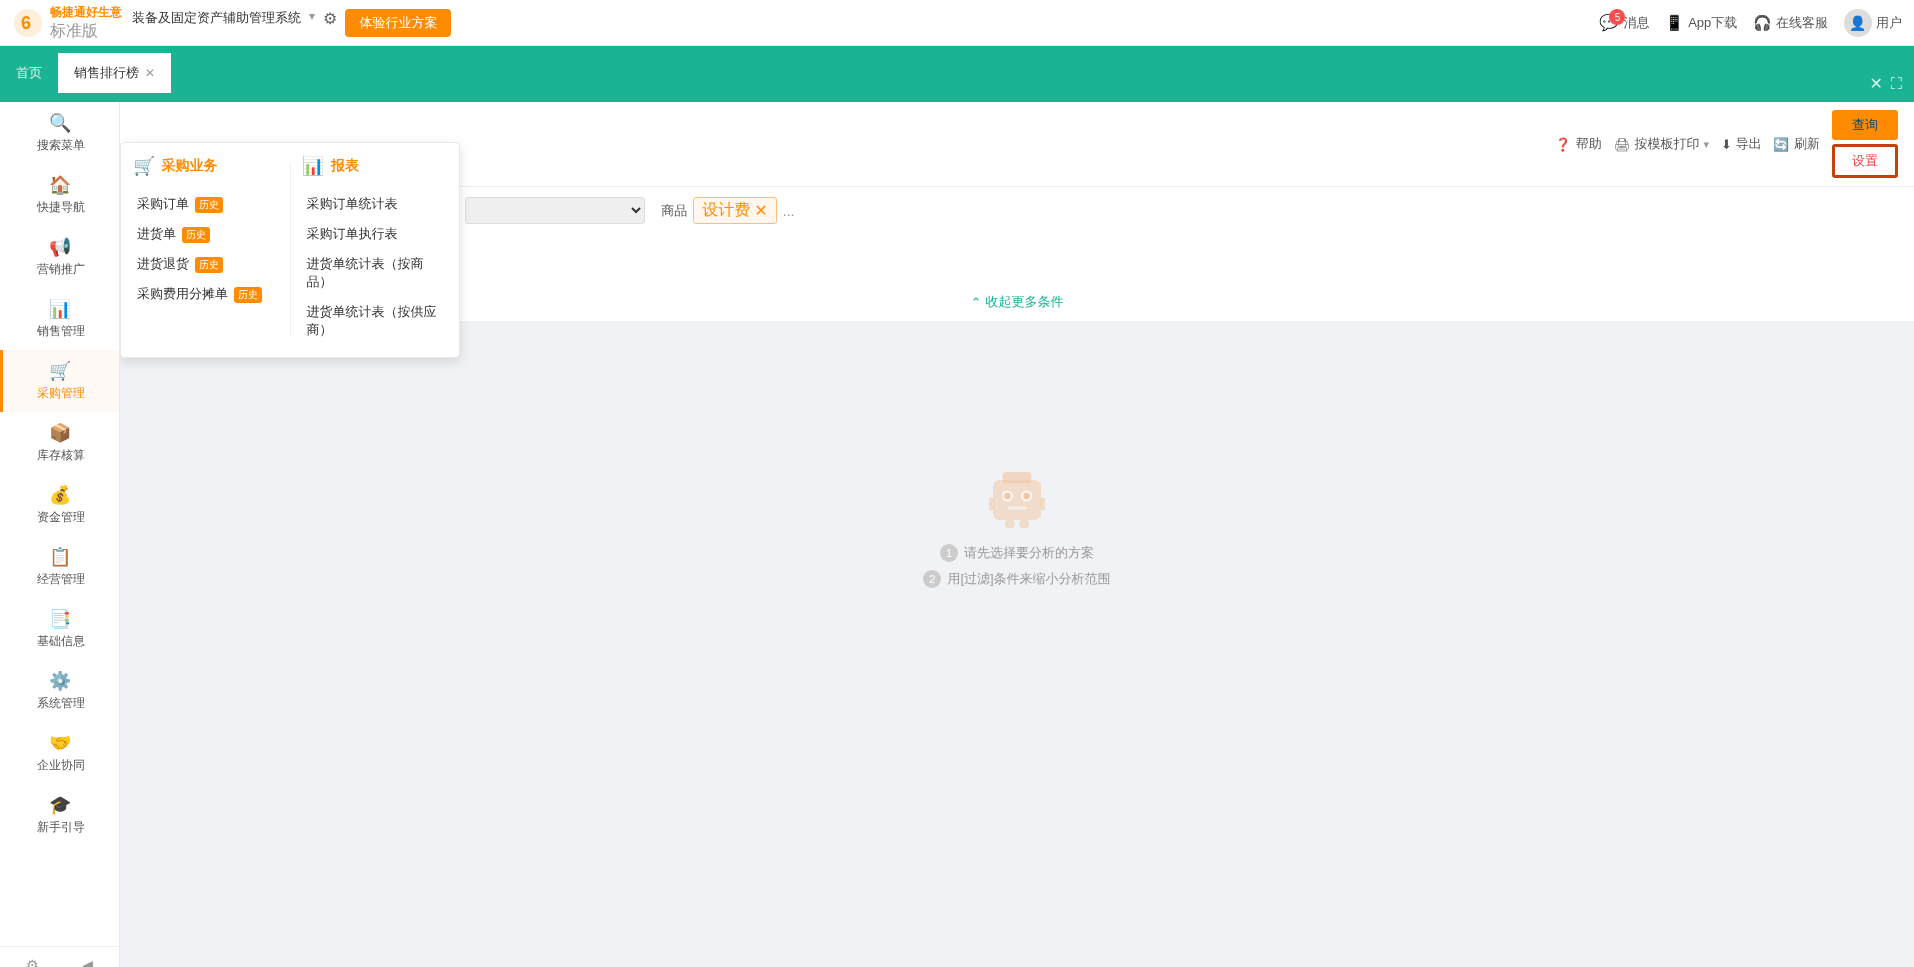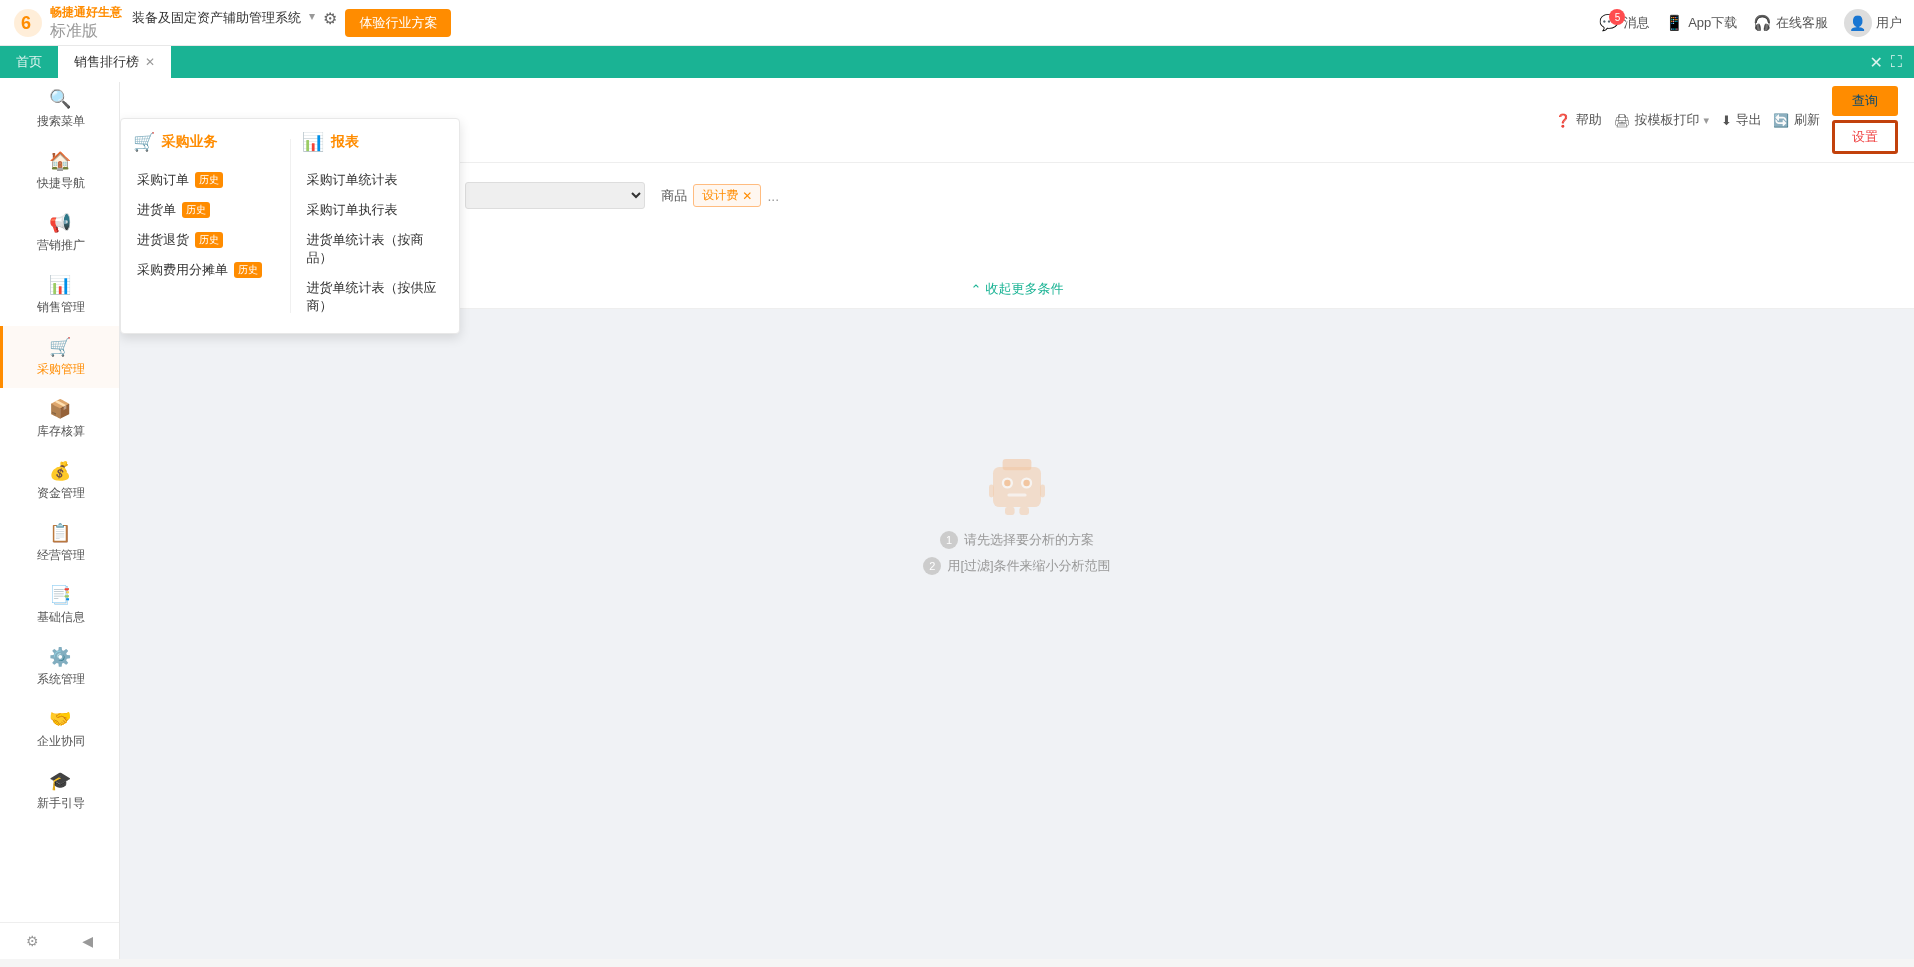--- a/index.html
+++ b/index.html
@@ -83,24 +83,24 @@
       border-radius: 50%;
       background: #ddd;
       display: flex;
       align-items: center;
       justify-content: center;
       color: #999;
     }
 
     
     .tab-bar {
-      height: 32px;
+      height: 56px;
       background: #1ab394;
       display: flex;
-      align-items: center;
+      align-items: flex-end;
       padding: 9px 0;
       position: relative;
       z-index: 99;
     }
     .tab-item {
       height: 40px;
       display: flex;
       align-items: center;
       padding: 0 16px;
       font-size: 13px;
@@ -212,21 +212,20 @@
       background: #fff;
       padding: 10px 16px;
       border-bottom: 1px solid #eee;
     }
     .filter-row {
       display: flex;
       align-items: center;
       gap: 16px;
       margin-bottom: 8px;
       flex-wrap: wrap;
-      margin-top: 9px;
     }
     .filter-item {
       display: flex;
       align-items: center;
       gap: 6px;
     }
     .filter-label {
       color: #555;
       font-size: 13px;
       white-space: nowrap;
@@ -246,21 +245,21 @@
       font-size: 13px;
       color: #333;
       width: 180px;
     }
     .filter-tag {
       background: #fff7f0;
       border: 1px solid #ffbc80;
       color: #ff8c00;
       border-radius: 3px;
       padding: 2px 8px;
-      font-size: 12px;
+      font-size: 16px;
       display: flex;
       align-items: center;
       gap: 4px;
     }
     .filter-tag-close { cursor: pointer; }
     .filter-ellipsis { color: #999; font-size: 14px; cursor: pointer; }
     .collapse-btn {
       display: flex;
       align-items: center;
       gap: 4px;
@@ -358,21 +357,21 @@
       align-items: center;
       gap: 6px;
       font-size: 14px;
       font-weight: bold;
       color: #ff8c00;
       margin-bottom: 8px;
       padding-bottom: 4px;
     }
     .dropdown-menu-item {
       display: flex;
-      align-items: center;
+      align-items: flex-end;
       gap: 6px;
       padding: 6px 4px;
       font-size: 13px;
       color: #333;
       cursor: pointer;
       border-radius: 3px;
     }
     .hist-badge {
       background: #ff8c00;
       color: #fff;

